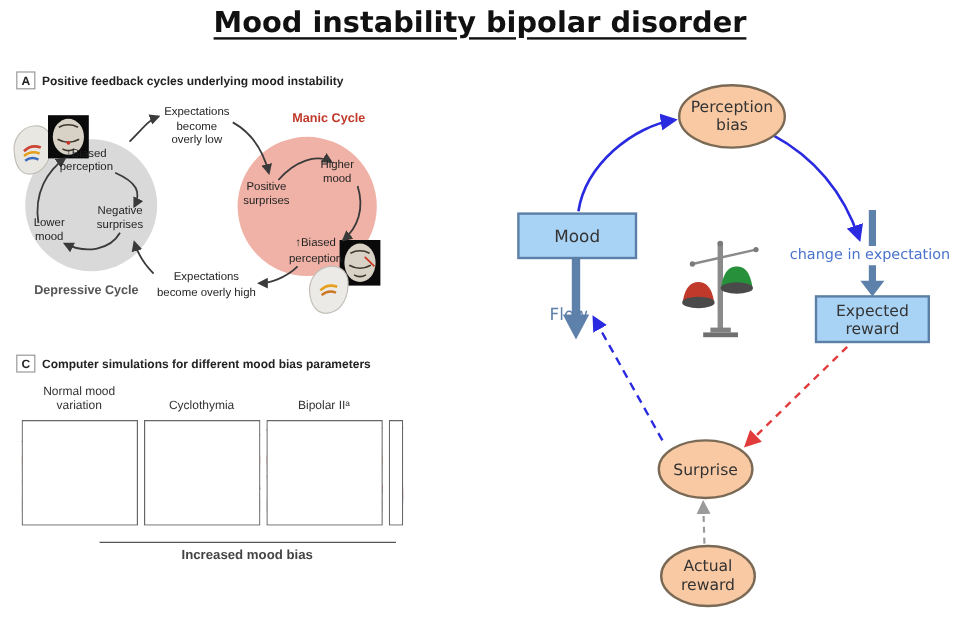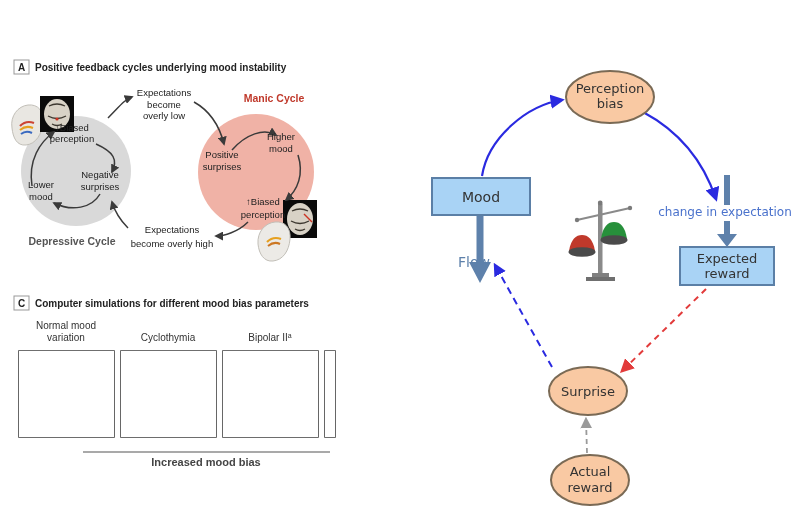--- a/index.html
+++ b/index.html
@@ -49,20 +49,21 @@
   .lbl-flow{font:14px "DejaVu Sans",sans-serif;fill:var(--thick-arrow);}
   .mkb{fill:var(--blue-arrow);} .mkr{fill:var(--red-arrow);}
   .mkg{fill:var(--gray-arrow);} .mka{fill:#3a3a3a;}
   .scale-metal{stroke:#8a8a8a;stroke-width:2;}
 </style>
 </head>
 <body>
 
 <div class="stage">
 
+  <div class="title">Mood instability bipolar disorder</div>
 
   <svg class="figA" width="340" height="236" viewBox="0 0 340 236">
     <defs>
       <marker id="mka" viewBox="0 0 10 10" refX="8" refY="5" markerWidth="6" markerHeight="6" orient="auto">
         <path d="M0,0 L10,5 L0,10 Z" class="mka"></path>
       </marker>
     </defs>
 
     <rect x="6" y="4" width="15" height="14" class="hdr-box"></rect>
     <text x="13.5" y="15" class="hdr-letter">A</text>

